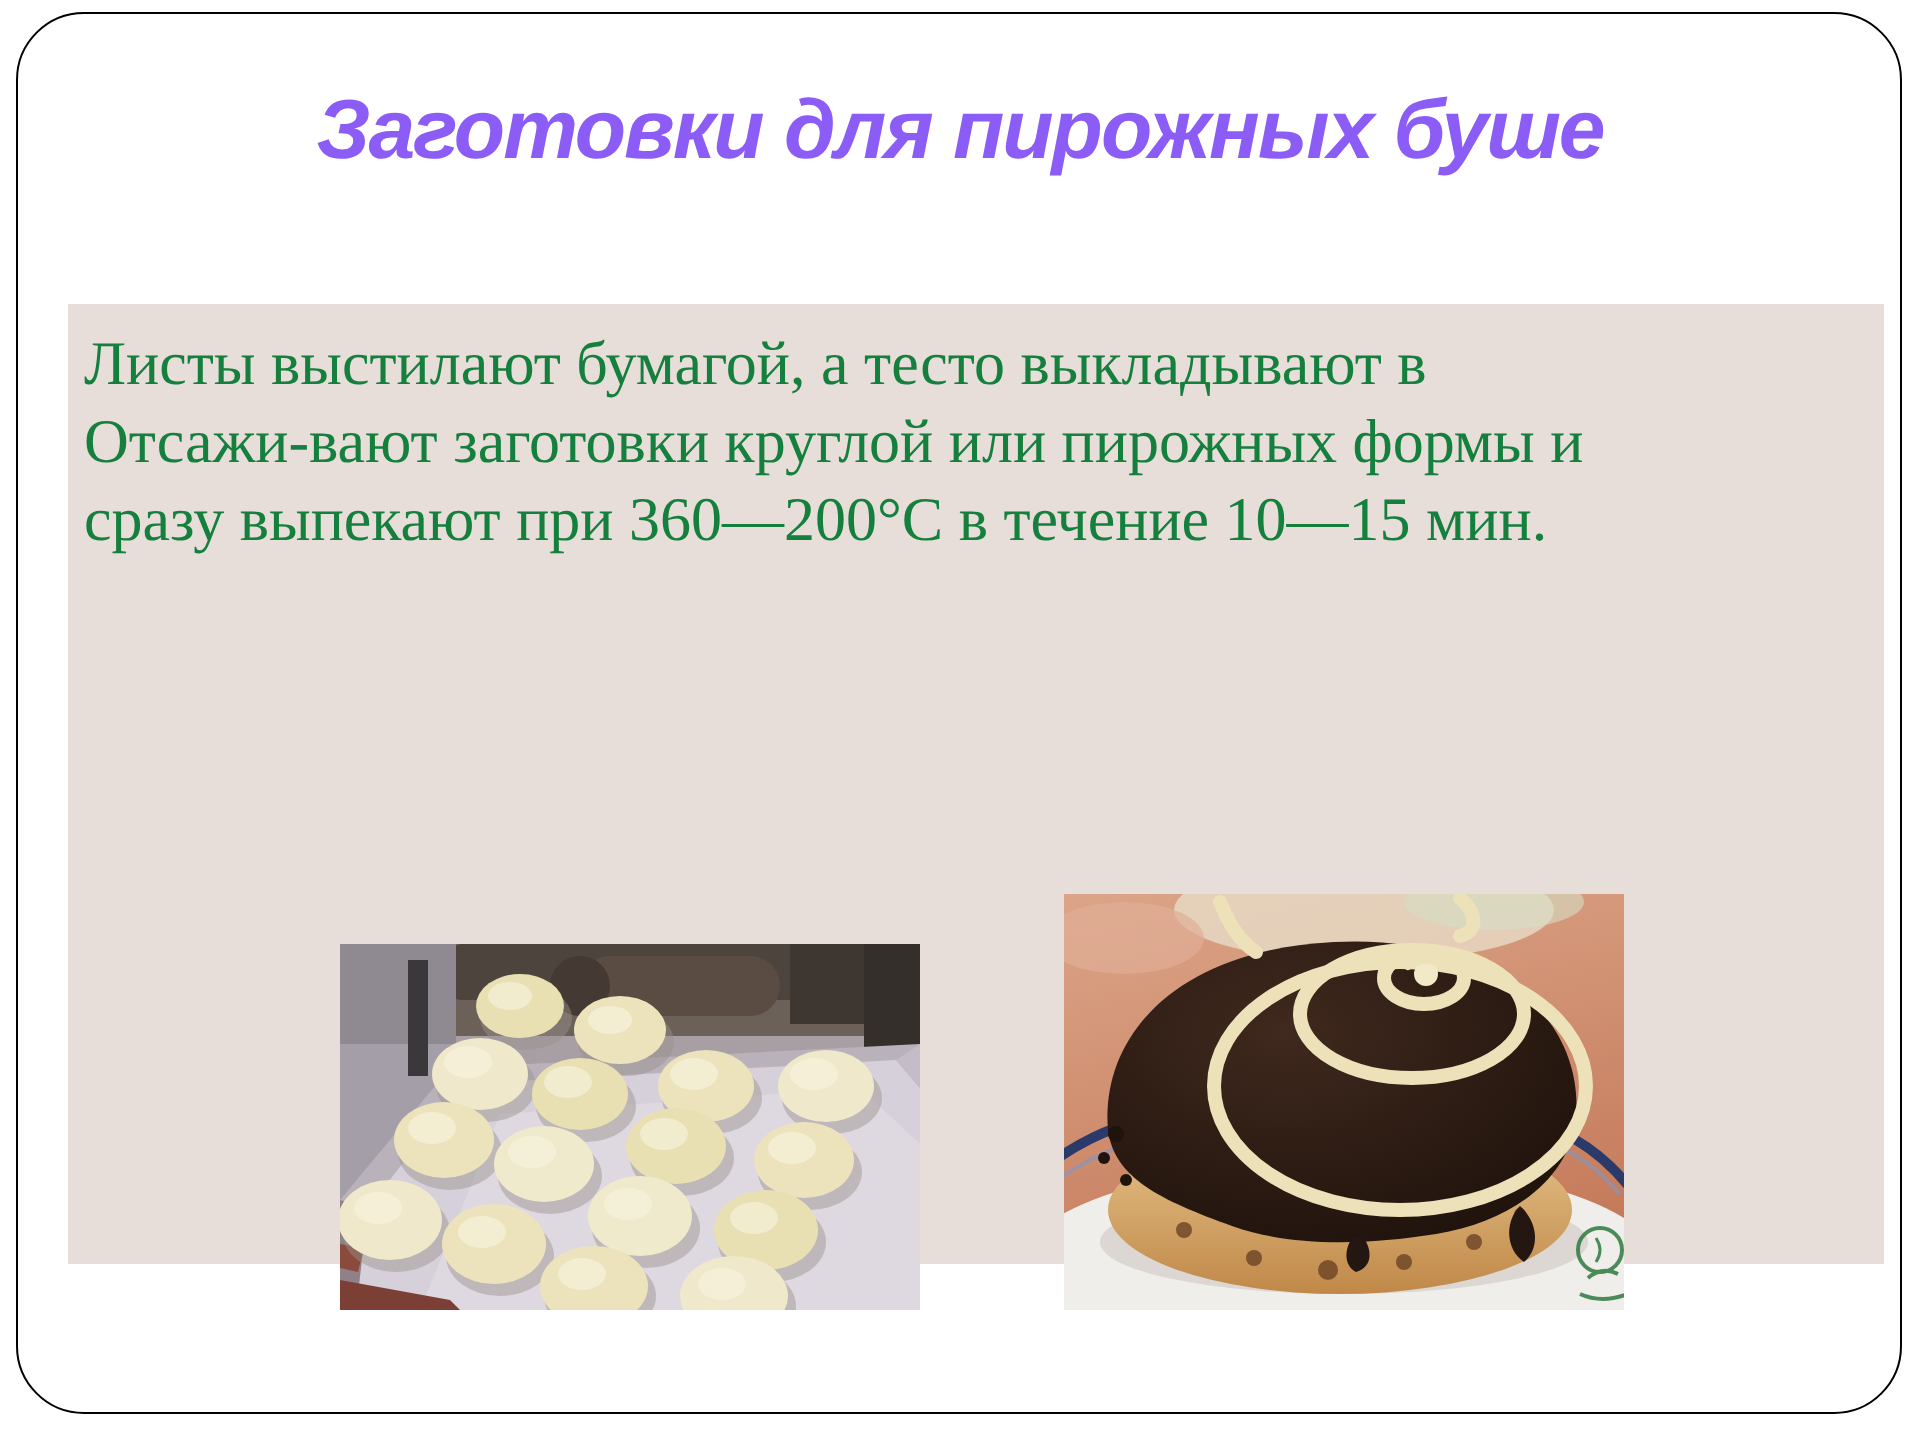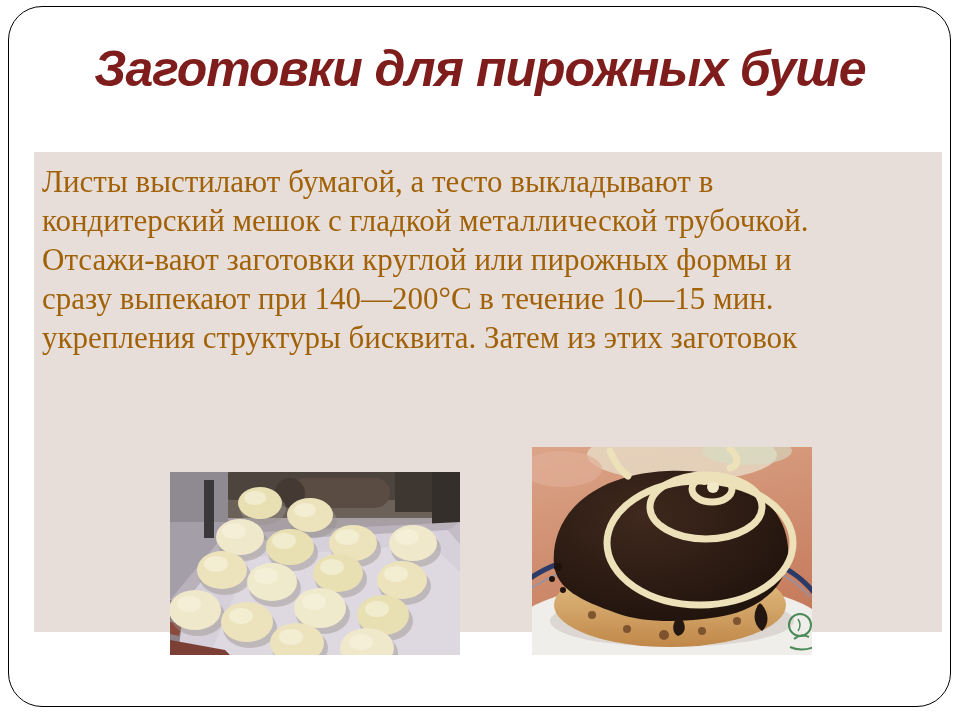--- a/index.html
+++ b/index.html
@@ -2,46 +2,44 @@
 <html><head>
 <meta charset="utf-8">
 <style>
   html,body{margin:0;padding:0;background:#fff;}
   .stage{position:relative;width:960px;height:720px;background:#ffffff;overflow:hidden;
          font-family:"Liberation Sans",sans-serif;}
   .frame{position:absolute;left:8px;top:6px;width:943px;height:701px;
          border:1.6px solid #000;border-radius:34px;box-sizing:border-box;background:transparent;}
   .title{position:absolute;left:0;top:42px;width:960px;margin:0;text-align:center;
          font-family:"Liberation Sans",sans-serif;font-style:italic;font-weight:bold;
-         font-size:50px;line-height:1.1;color:#7f1d1d;letter-spacing:-1px;}
+         font-size:42px;line-height:1.1;color:#8b5cf6;letter-spacing:-1px;}
   .panel{position:absolute;left:34px;top:152px;width:908px;height:480px;background:#e7ddd9;}
   .bodytext{position:absolute;left:8px;top:10px;
             font-family:"Liberation Serif","DejaVu Serif",serif;
-            font-size:31px;line-height:39px;color:#a16207;}
+            font-size:31px;line-height:39px;color:#15803d;}
   .bodytext .line{white-space:nowrap;}
   .photo{position:absolute;display:block;}
   #tray-photo{left:170px;top:472px;}
   #pastry-photo{left:532px;top:447px;}
 </style>
 </head>
 <body>
 
 <div class="stage">
 
   <div class="frame"></div>
 
   <h1 class="title">Заготовки для пирожных буше</h1>
 
   <div class="panel">
     <div class="bodytext">
       <div class="line">Листы выстилают бумагой, а тесто выкладывают в</div>
-      <div class="line">кондитерский мешок с гладкой металлической трубочкой.</div>
       <div class="line">Отсажи-вают заготовки круглой или пирожных формы и</div>
-      <div class="line">сразу выпекают при 140—200°С в течение 10—15 мин.</div>
-      <div class="line">укрепления структуры бисквита. Затем из этих заготовок</div>
+      <div class="line">сразу выпекают при 360—200°С в течение 10—15 мин.</div>
     </div>
   </div>
 
   <svg id="tray-photo" class="photo" width="290" height="183" viewBox="0 0 290 183" xmlns="http://www.w3.org/2000/svg">
     <rect x="0" y="0" width="290" height="183" fill="#a79fa4"></rect>
     <g>
       <rect x="0" y="0" width="290" height="46" fill="#6b6158"></rect>
       <rect x="55" y="0" width="180" height="28" rx="6" fill="#4e443e"></rect>
       <rect x="120" y="6" width="100" height="30" rx="15" fill="#5a4c42"></rect>
       <circle cx="120" cy="21" r="15" fill="#453a33"></circle>

